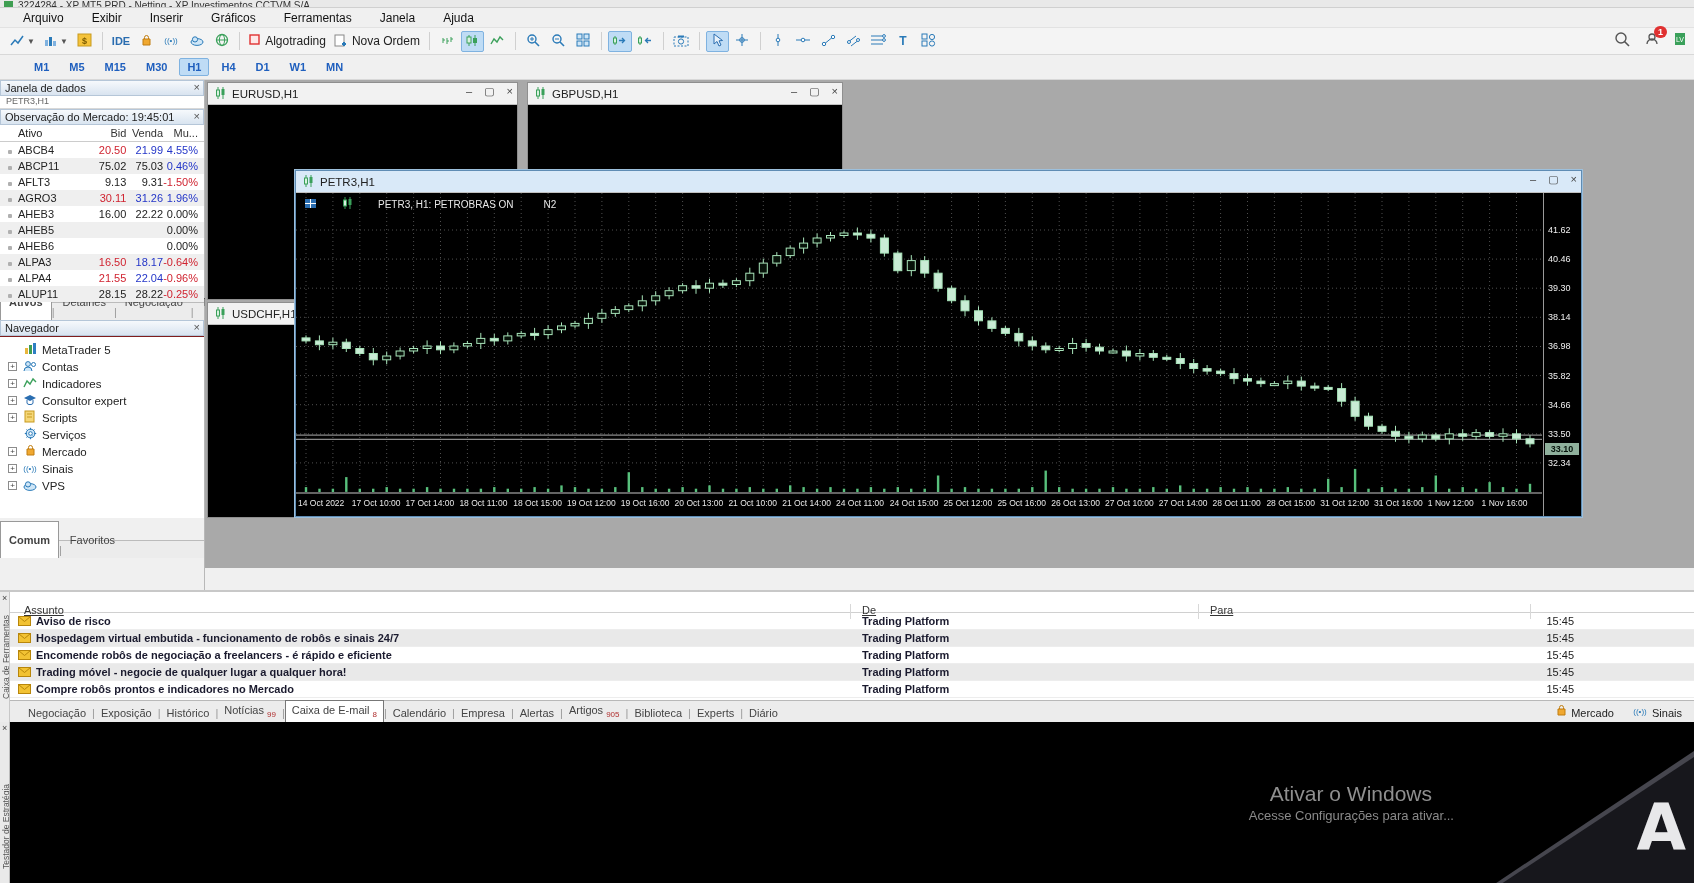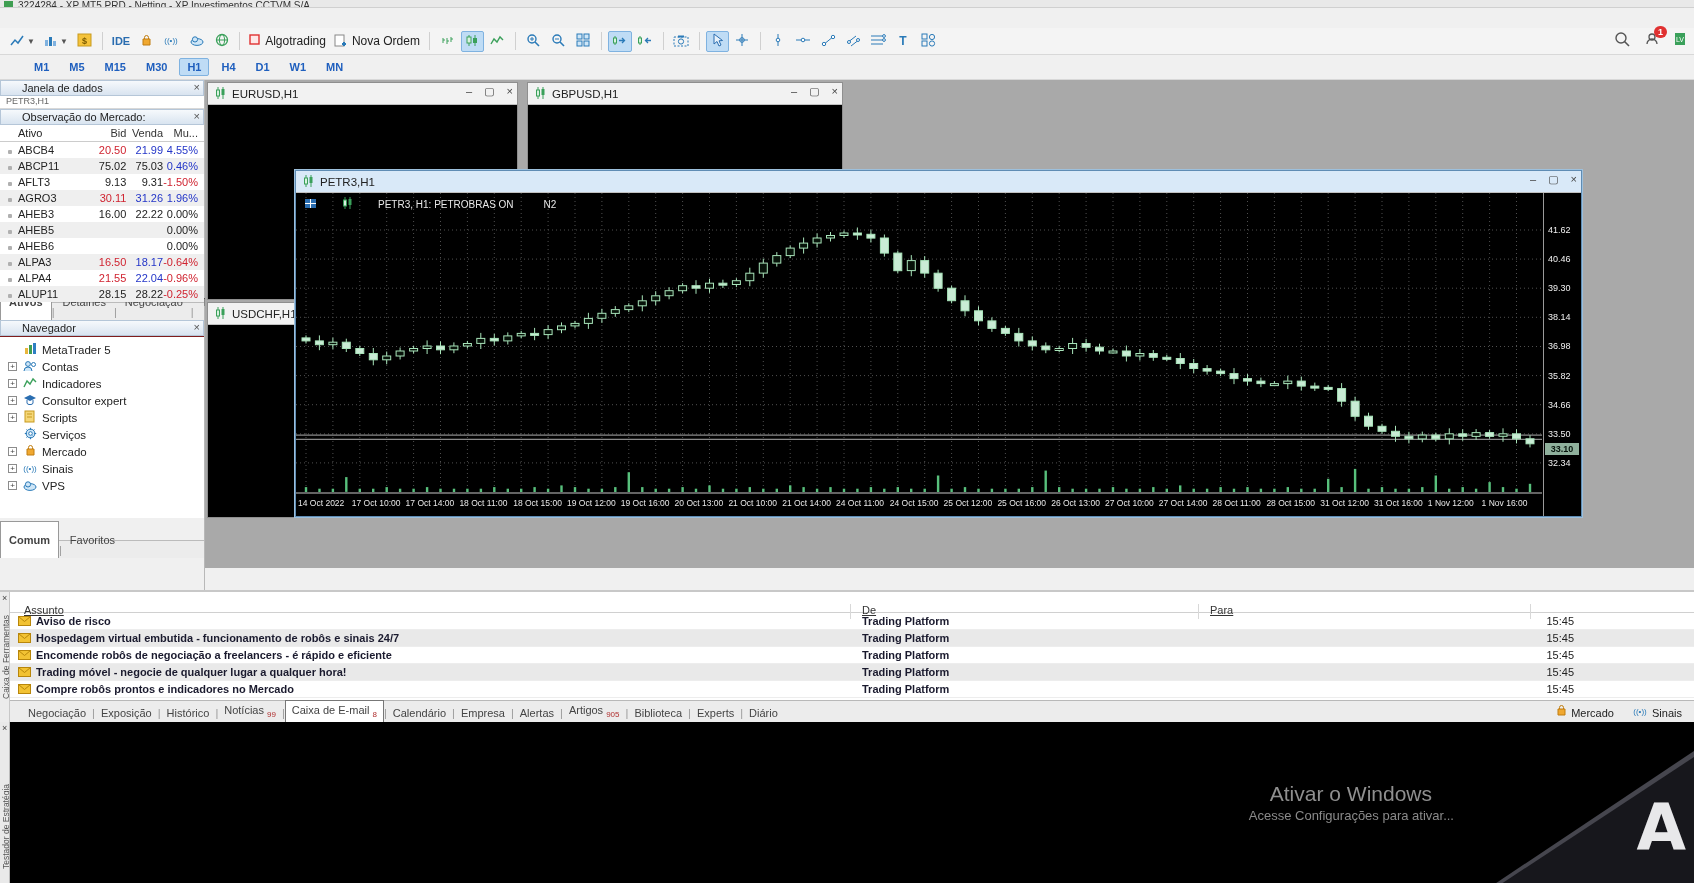--- a/index.html
+++ b/index.html
@@ -20,21 +20,21 @@
   .tsep { width:1px; height:18px; background:#d0d0d0; margin:0 5px; }
   .caret { font-size:8px; color:#555; margin-left:2px; }
   .toolbar-right { position:absolute; right:8px; top:31px; display:flex; align-items:center; gap:14px; }
   .badge-red { position:absolute; right:-7px; top:-5px; background:#e03131; color:#fff; border-radius:8px; font-size:9px; padding:0 4px; height:12px; line-height:12px; font-weight:bold;}
   .tfbar { position:absolute; left:0; top:55px; width:1694px; height:25px; background:#f0f0f0; border-bottom:1px solid #d8d8d8; display:flex; align-items:center; padding-left:26px; gap:4px;}
   .tf { font-size:11px; font-weight:bold; color:#1f5fbe; padding:2px 7px; border:1px solid transparent; border-radius:2px;}
   .tf.sel { background:#bfdcf5; border-color:#7fb2e0; }
 
   
   .left { position:absolute; left:0; top:80px; width:205px; height:510px; background:#f0f0f0; border-right:1px solid #b8b8b8;}
-  .phead { position:relative; height:16px; background:linear-gradient(#f6f9fc,#d9e4f0); border:1px solid #b5c6d8; font-size:11px; color:#222; padding:1px 21px; }
+  .phead { position:relative; height:16px; background:linear-gradient(#f6f9fc,#d9e4f0); border:1px solid #b5c6d8; font-size:11px; color:#222; padding:1px 4px; }
   .phead .x { position:absolute; right:3px; top:0px; font-size:11px; color:#555; }
   .dwrow { height:13px; background:#fff; border-bottom:1px solid #d8d8d8; font-size:9px; color:#666; padding-left:6px; overflow:hidden;}
   .mwtable { position:relative; background:#fff; }
   .mwhead { display:flex; height:17px; border-bottom:1px solid #ccc; font-size:11px; color:#333; align-items:center; background:#fff;}
   .mwrow { display:flex; height:16px; align-items:center; font-size:11px; }
   .mwrow:nth-child(even) { background:#efefef; }
   .c-sym { width:96px; padding-left:18px; position:relative; color:#222;}
   .c-sym .dot { position:absolute; left:8px; top:6px; width:4px; height:4px; background:#b0b0b0; border-radius:1px;}
   .c-bid { width:40px; text-align:right; }
   .c-ask { width:40px; text-align:right; }
@@ -101,20 +101,29 @@
 </head>
 <body>
 
 <div id="app">
 
   <div class="titlebar">
     <span class="appico"></span>
     <span class="tt">3224284 - XP MT5 PRD - Netting - XP Investimentos CCTVM S/A</span>
   </div>
 
+  <div class="menubar">
+      <span class="mi">Arquivo</span>
+      <span class="mi">Exibir</span>
+      <span class="mi">Inserir</span>
+      <span class="mi">Gráficos</span>
+      <span class="mi">Ferramentas</span>
+      <span class="mi">Janela</span>
+      <span class="mi">Ajuda</span>
+    </div>
 
   <div class="toolbar">
     <span class="tbtn">
         <span><svg width="15" height="13">
             <polyline points="1,11 5,6 8,9 13,2" fill="none" stroke="#2a7ab8" stroke-width="1.5"></polyline>
           </svg></span>
         <span class="caret">▼</span>
       </span>
     <span class="tbtn">
         <span><svg width="15" height="13">

